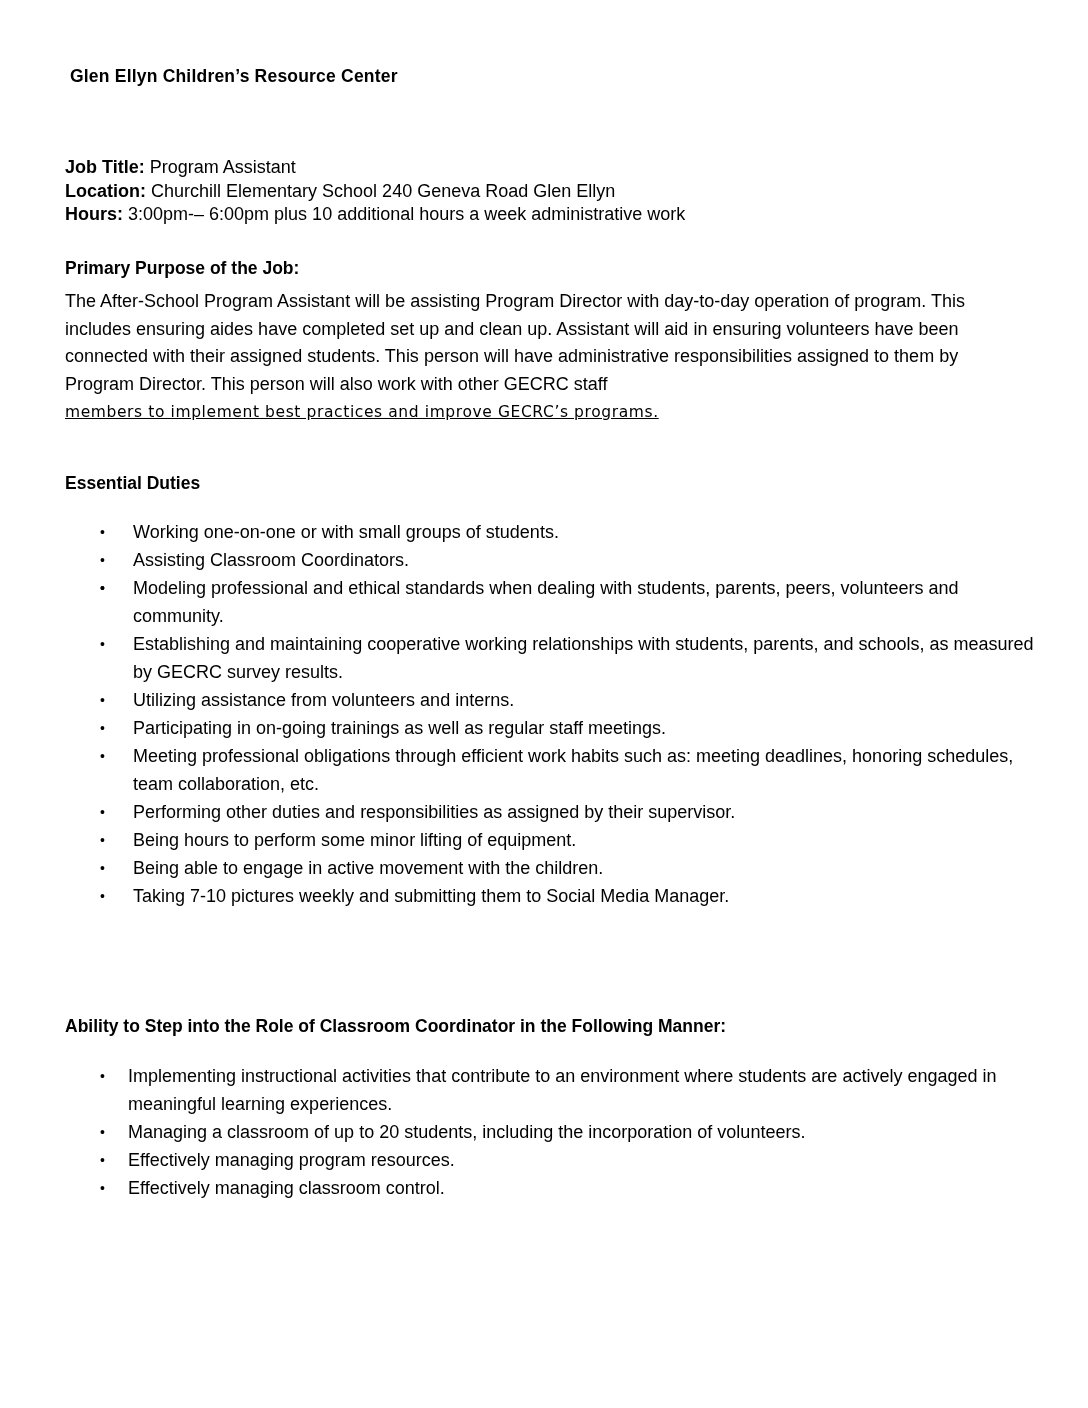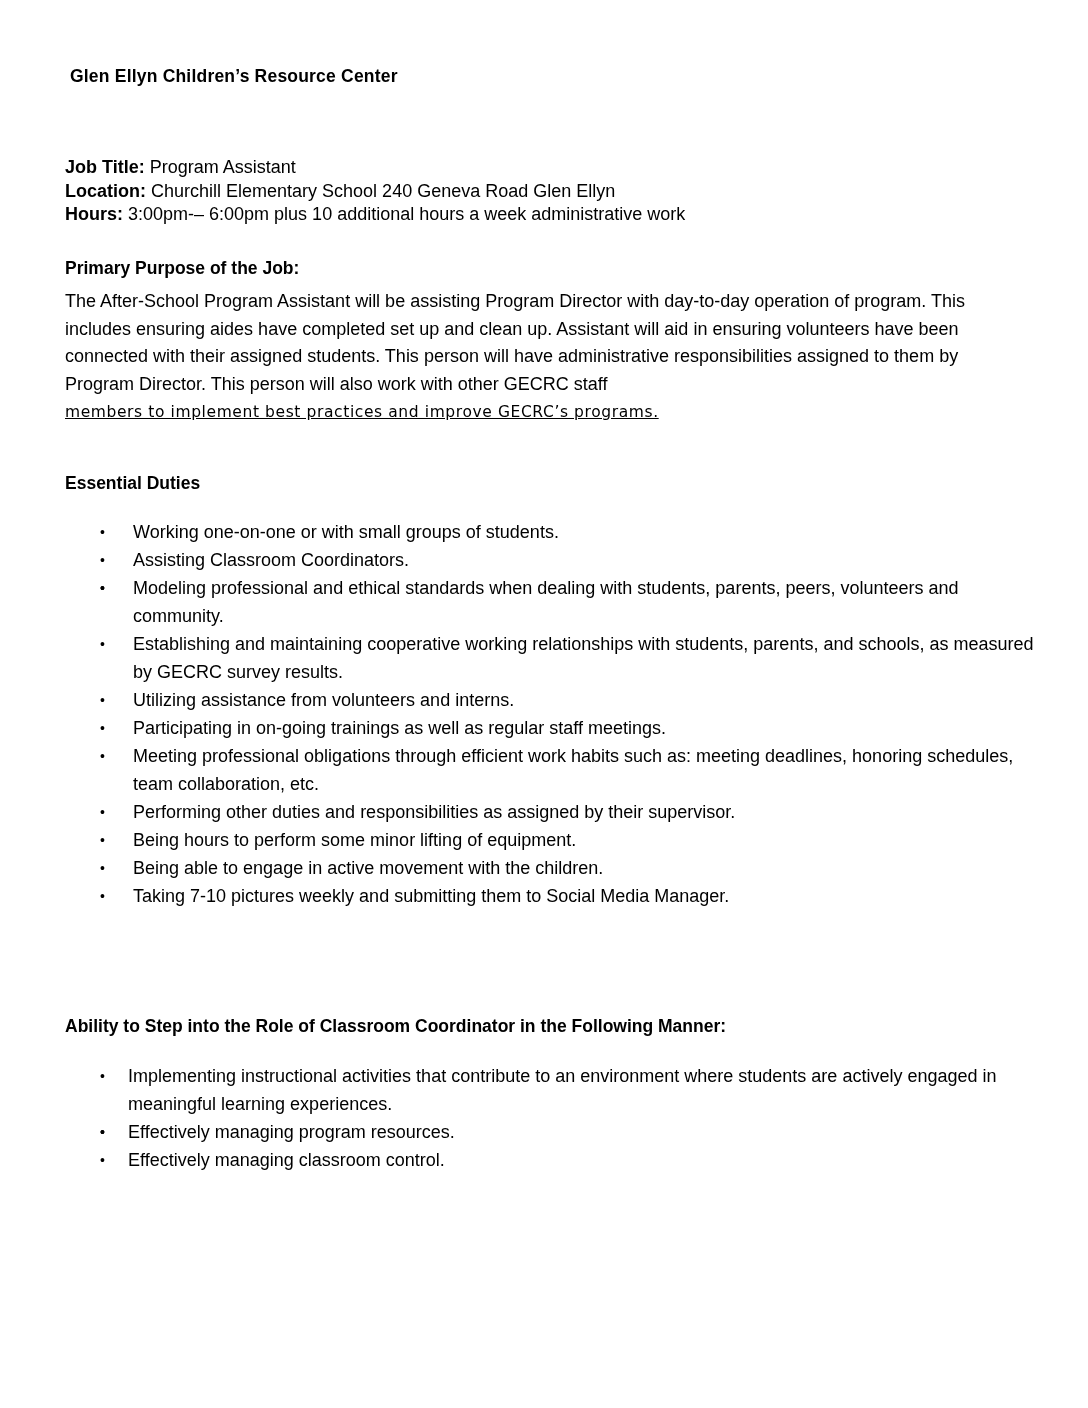--- a/index.html
+++ b/index.html
@@ -62,17 +62,17 @@
       <li><span class="dot">•</span><span>Meeting professional obligations through efficient work habits such as: meeting deadlines, honoring schedules, team collaboration, etc.</span></li>
       <li><span class="dot">•</span><span>Performing other duties and responsibilities as assigned by their supervisor.</span></li>
       <li><span class="dot">•</span><span>Being hours to perform some minor lifting of equipment.</span></li>
       <li><span class="dot">•</span><span>Being able to engage in active movement with the children.</span></li>
       <li><span class="dot">•</span><span>Taking 7-10 pictures weekly and submitting them to Social Media Manager.</span></li>
     </ul>
 
   <div class="h2" style="top:1016px">Ability to Step into the Role of Classroom Coordinator in the Following Manner:</div>
   <ul class="bul" id="ability">
       <li><span class="dot">•</span><span>Implementing instructional activities that contribute to an environment where students are actively engaged in meaningful learning experiences.</span></li>
-      <li><span class="dot">•</span></li>
+      <li><span class="dot">•</span><span>Managing a classroom of up to 20 students, including the incorporation of volunteers.</span></li>
       <li><span class="dot">•</span><span>Effectively managing program resources.</span></li>
       <li><span class="dot">•</span><span>Effectively managing classroom control.</span></li>
     </ul>
 </div>
 
 </body></html>

